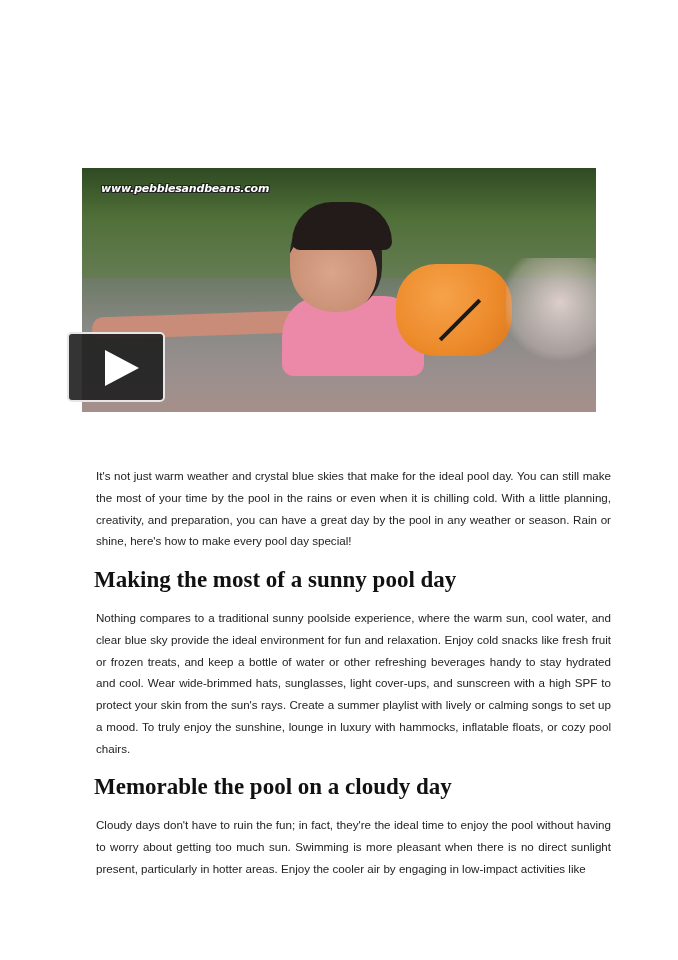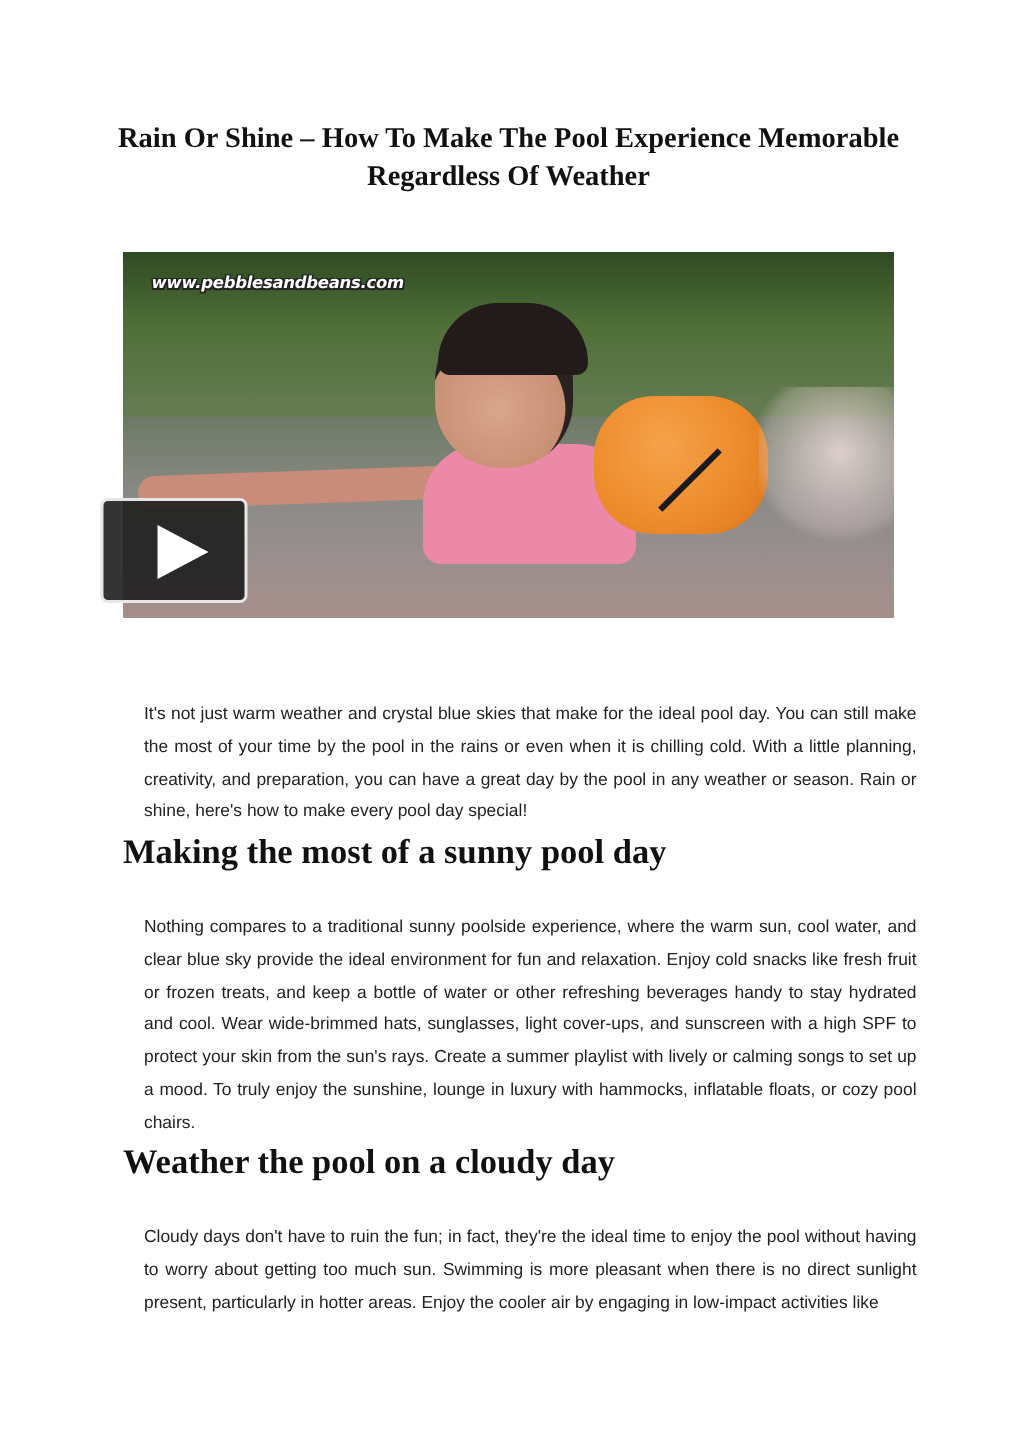--- a/index.html
+++ b/index.html
@@ -123,34 +123,33 @@
       margin: 14px;
       font-family: "Liberation Sans", "DejaVu Sans", sans-serif;
       font-size: 11.6px;
       line-height: 21.8px;
       color: #222222;
       text-align: justify;
     }
     .h2 {
       position: absolute;
       left: 82px;
-      margin: 0;
+      margin: 12px;
       font-family: "Liberation Serif", "DejaVu Serif", serif;
       font-weight: bold;
       font-size: 23px;
       line-height: 28px;
       color: #111111;
     }
   </style>
 </head>
 <body>
 
 <div class="page">
 
-  <h1 class="title">Rain Or Shine – How To Make The Pool Experience Memorable Regardless Of Weather</h1>
 
   <div class="hero">
     <div class="bg-top"></div>
     <div class="bg-water"></div>
     <div class="arm"></div>
     <div class="body-pink"></div>
     <div class="girl-head"></div>
     <div class="hair"></div>
     <div class="float"></div>
     <div class="strap"></div>
@@ -161,17 +160,17 @@
   <div class="play-button">
     <span class="triangle"></span>
   </div>
 
   <p class="para" style="top:451px;">It's not just warm weather and crystal blue skies that make for the ideal pool day. You can still make the most of your time by the pool in the rains or even when it is chilling cold. With a little planning, creativity, and preparation, you can have a great day by the pool in any weather or season. Rain or shine, here's how to make every pool day special!</p>
 
   <h2 class="h2" style="top:554px;">Making the most of a sunny pool day</h2>
 
   <p class="para" style="top:593px;">Nothing compares to a traditional sunny poolside experience, where the warm sun, cool water, and clear blue sky provide the ideal environment for fun and relaxation. Enjoy cold snacks like fresh fruit or frozen treats, and keep a bottle of water or other refreshing beverages handy to stay hydrated and cool. Wear wide-brimmed hats, sunglasses, light cover-ups, and sunscreen with a high SPF to protect your skin from the sun's rays. Create a summer playlist with lively or calming songs to set up a mood. To truly enjoy the sunshine, lounge in luxury with hammocks, inflatable floats, or cozy pool chairs.</p>
 
-  <h2 class="h2" style="top:761px;">Weather the pool on a cloudy day</h2>
+  <h2 class="h2" style="top:761px;">Memorable the pool on a cloudy day</h2>
 
   <p class="para" style="top:800px;">Cloudy days don't have to ruin the fun; in fact, they're the ideal time to enjoy the pool without having to worry about getting too much sun. Swimming is more pleasant when there is no direct sunlight present, particularly in hotter areas. Enjoy the cooler air by engaging in low-impact activities like</p>
 
 </div>
 
 </body></html>

